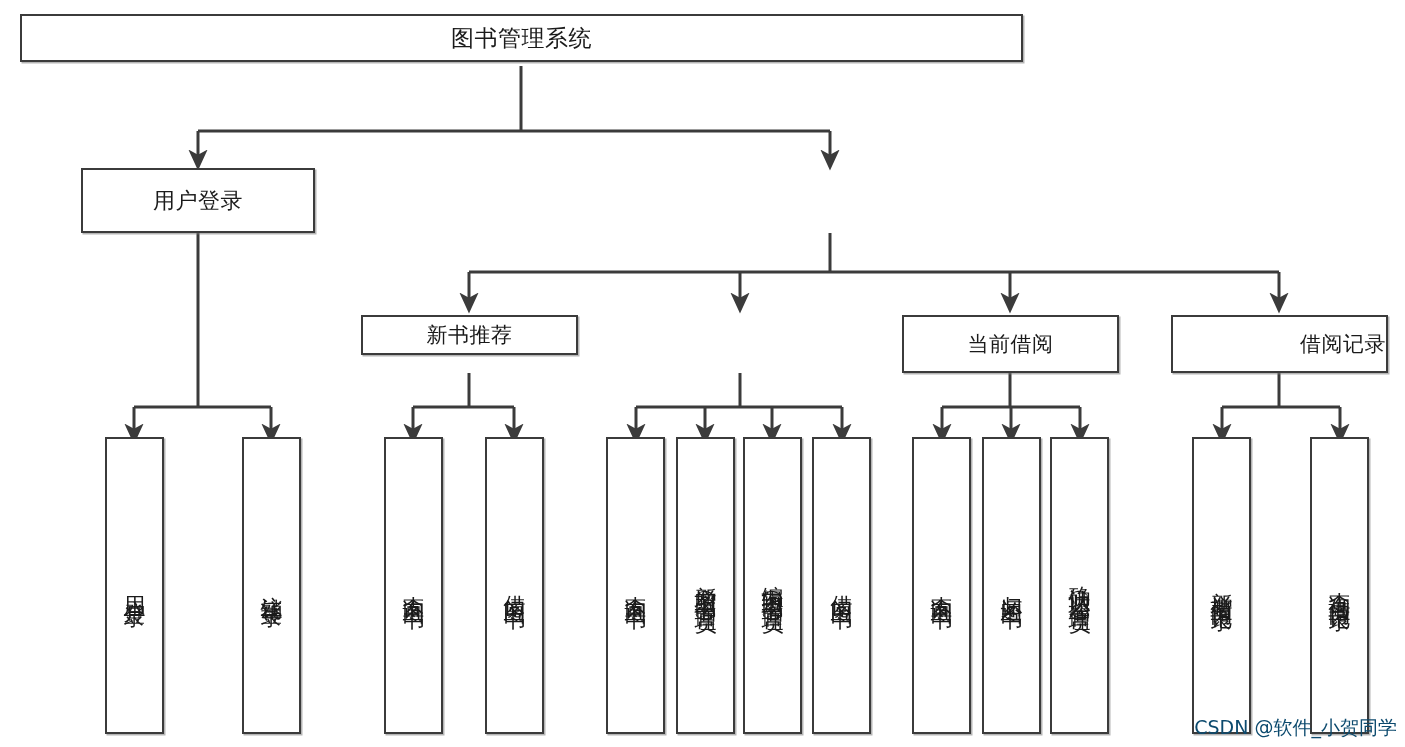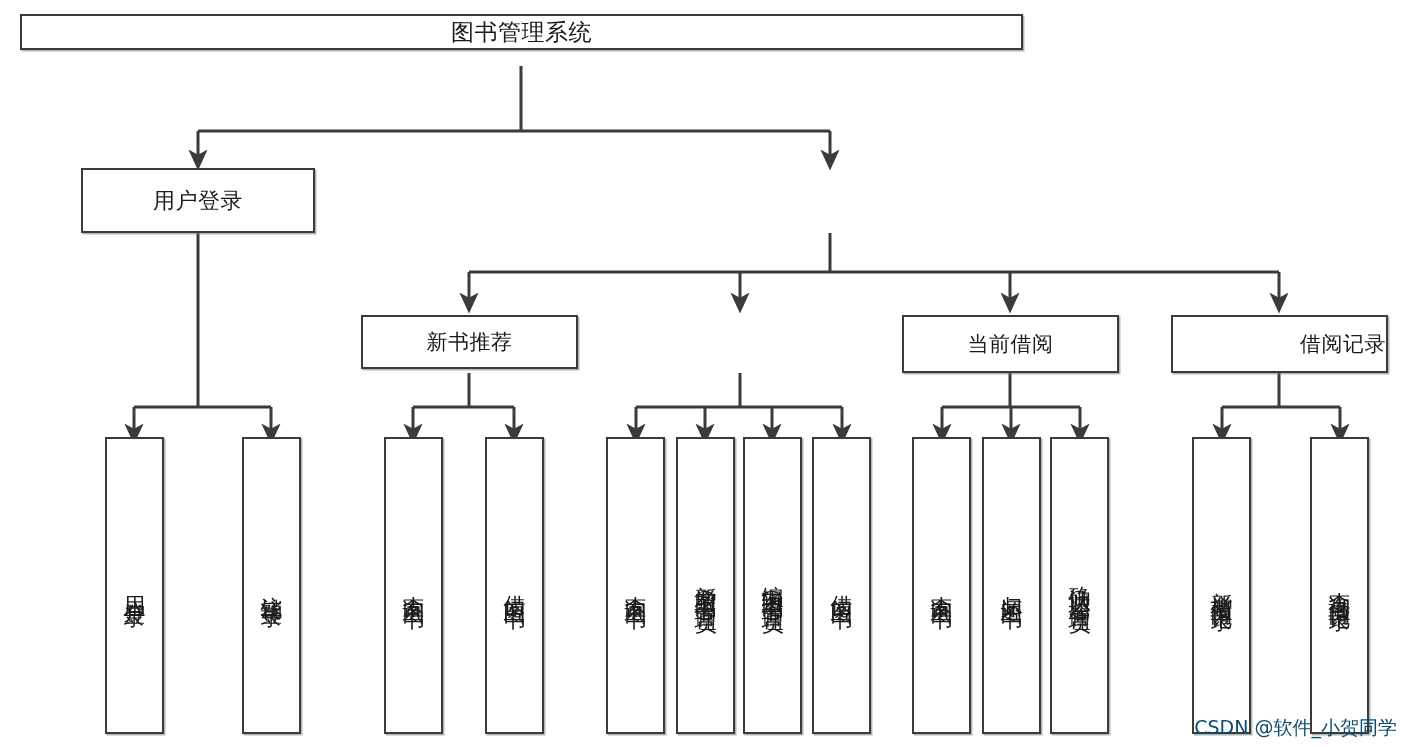--- a/index.html
+++ b/index.html
@@ -117,29 +117,29 @@
       <path d="M 1011 407 L 1011 434" marker-end="url(#arrow)"></path>
       <path d="M 1080 407 L 1080 434" marker-end="url(#arrow)"></path>
 
       <path d="M 1279 373 L 1279 407"></path>
       <path d="M 1222 407 L 1340 407"></path>
       <path d="M 1222 407 L 1222 434" marker-end="url(#arrow)"></path>
       <path d="M 1340 407 L 1340 434" marker-end="url(#arrow)"></path>
     </g>
   </svg>
 
-  <div class="node root" style="left:20px; top:14px; width:1003px; height:36px;">
+  <div class="node root" style="left:20px; top:14px; width:1003px; height:48px;">
     <span class="label">图书管理系统</span>
   </div>
 
   <div class="node level2" style="left:81px; top:168px; width:234px; height:65px;">
     <span class="label">用户登录</span>
   </div>
 
-  <div class="node level3" style="left:361px; top:315px; width:217px; height:54px;">
+  <div class="node level3" style="left:361px; top:315px; width:217px; height:40px;">
     <span class="label">新书推荐</span>
   </div>
   <div class="node level3" style="left:902px; top:315px; width:217px; height:58px;">
     <span class="label">当前借阅</span>
   </div>
   <div class="node level3" style="left:1171px; top:315px; width:217px; height:58px;justify-content:flex-end;">
     <span class="label">借阅记录</span>
   </div>
 
   <div class="node leaf" style="left:105px; top:437px; width:59px; height:297px;">

